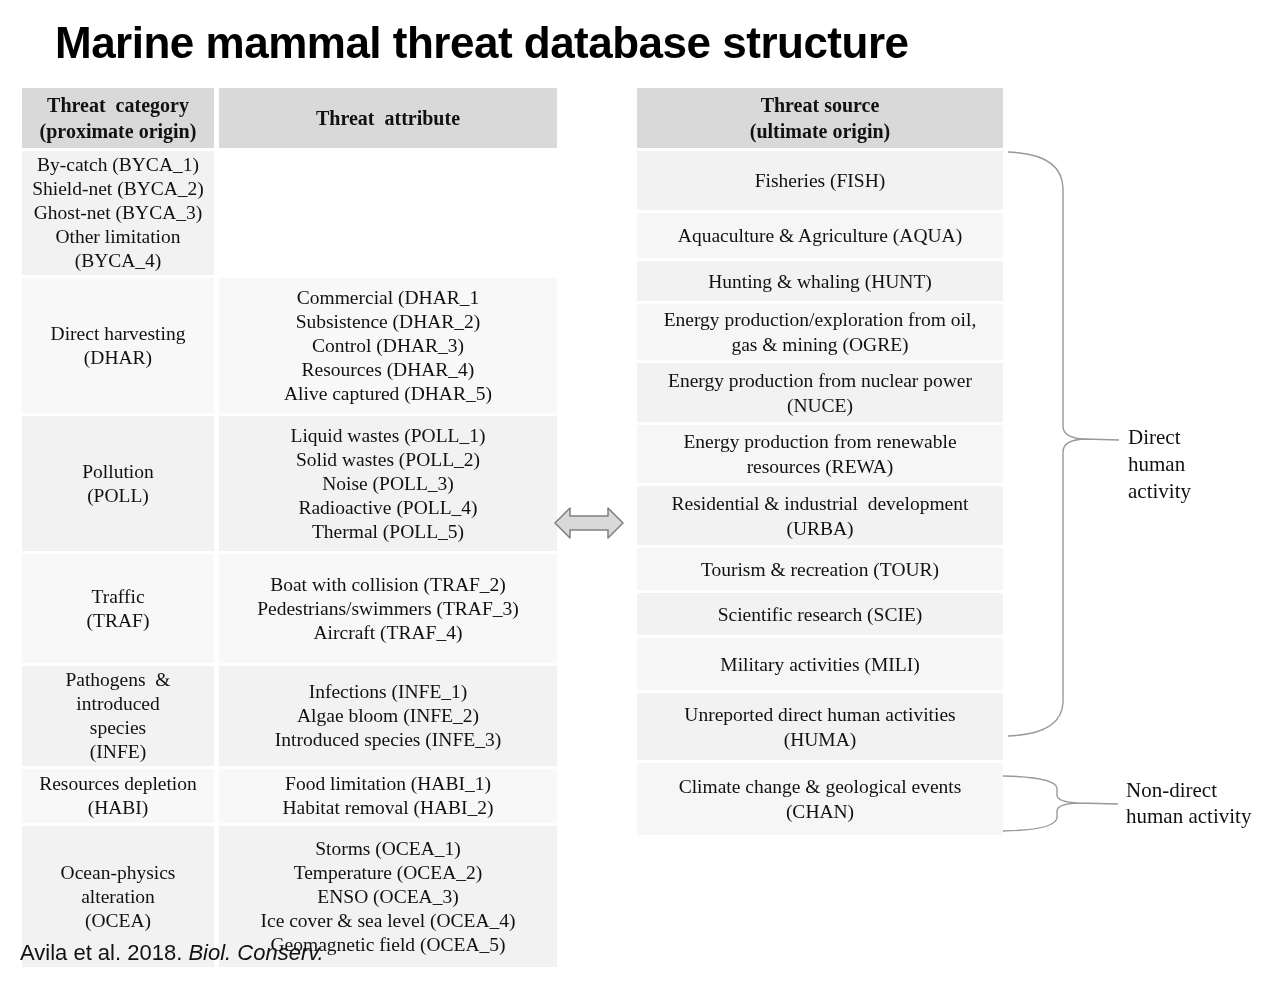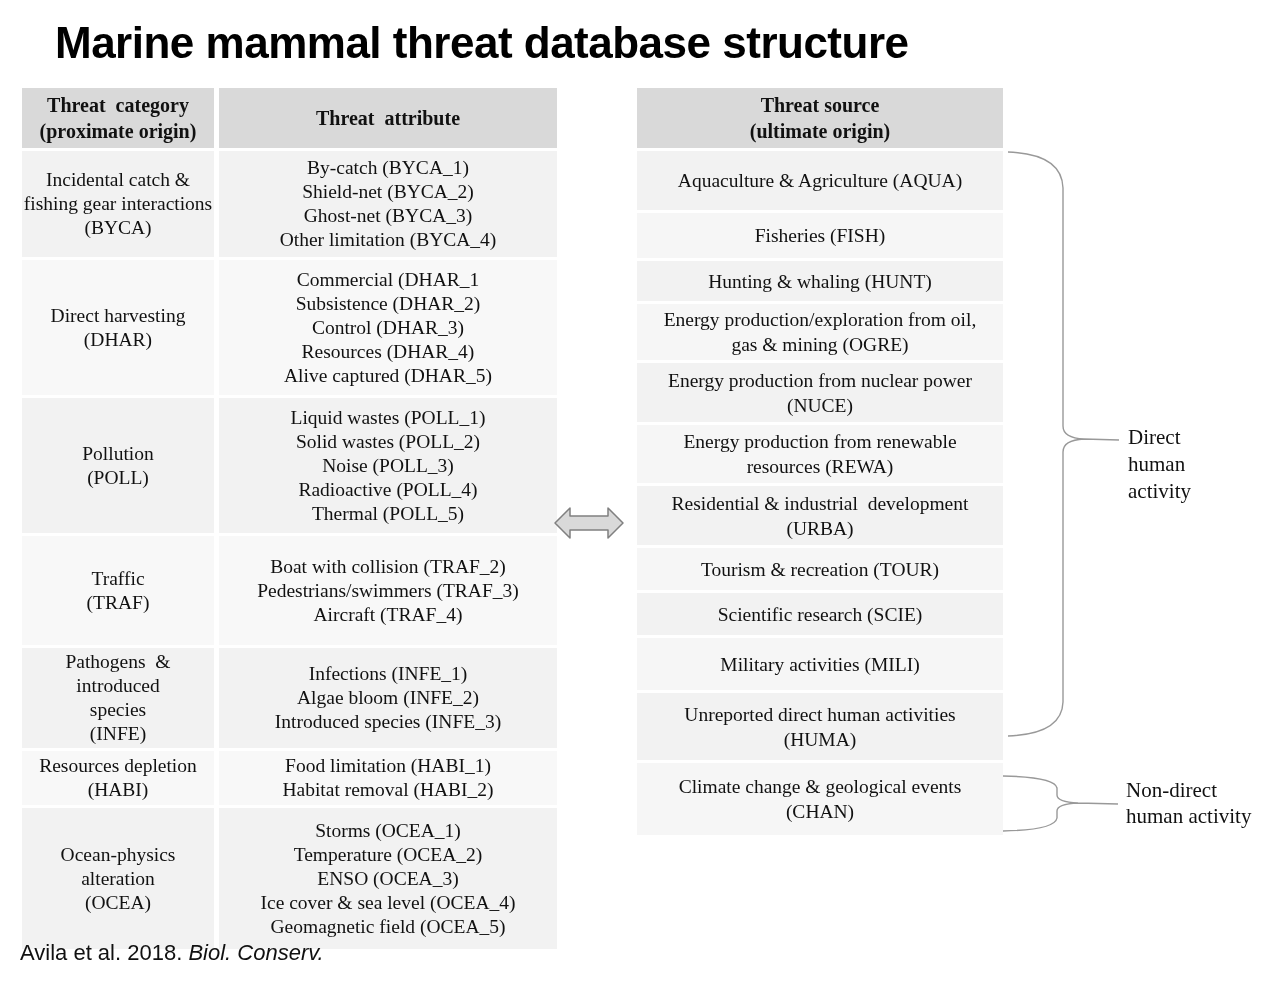--- a/index.html
+++ b/index.html
@@ -68,23 +68,20 @@
   <div class="title">Marine mammal threat database structure</div>
 
   <div class="tbl lt">
     <div class="trow hdr">
       <div class="cell">Threat  category
 (proximate origin)</div>
       <div class="cell">Threat  attribute</div>
     </div>
 
     <div class="trow">
-      <div class="cell">Incidental catch &amp;
-fishing gear interactions
-(BYCA)</div>
       <div class="cell">
         <div class="attr-line">By-catch (BYCA_1)</div>
         <div class="attr-line">Shield-net (BYCA_2)</div>
         <div class="attr-line">Ghost-net (BYCA_3)</div>
         <div class="attr-line">Other limitation (BYCA_4)</div>
       </div>
     </div>
 
     <div class="trow">
       <div class="cell">Direct harvesting
@@ -152,24 +149,24 @@
       </div>
     </div>
   </div>
 
   <div class="tbl rt">
     <div class="trow hdr">
       <div class="cell">Threat source
 (ultimate origin)</div>
     </div>
     <div class="trow">
+        <div class="cell">Fisheries (FISH)</div>
+      </div>
+    <div class="trow">
         <div class="cell">Aquaculture &amp; Agriculture (AQUA)</div>
-      </div>
-    <div class="trow">
-        <div class="cell">Fisheries (FISH)</div>
       </div>
     <div class="trow">
         <div class="cell">Hunting &amp; whaling (HUNT)</div>
       </div>
     <div class="trow">
         <div class="cell">Energy production/exploration from oil,
 gas &amp; mining (OGRE)</div>
       </div>
     <div class="trow">
         <div class="cell">Energy production from nuclear power

